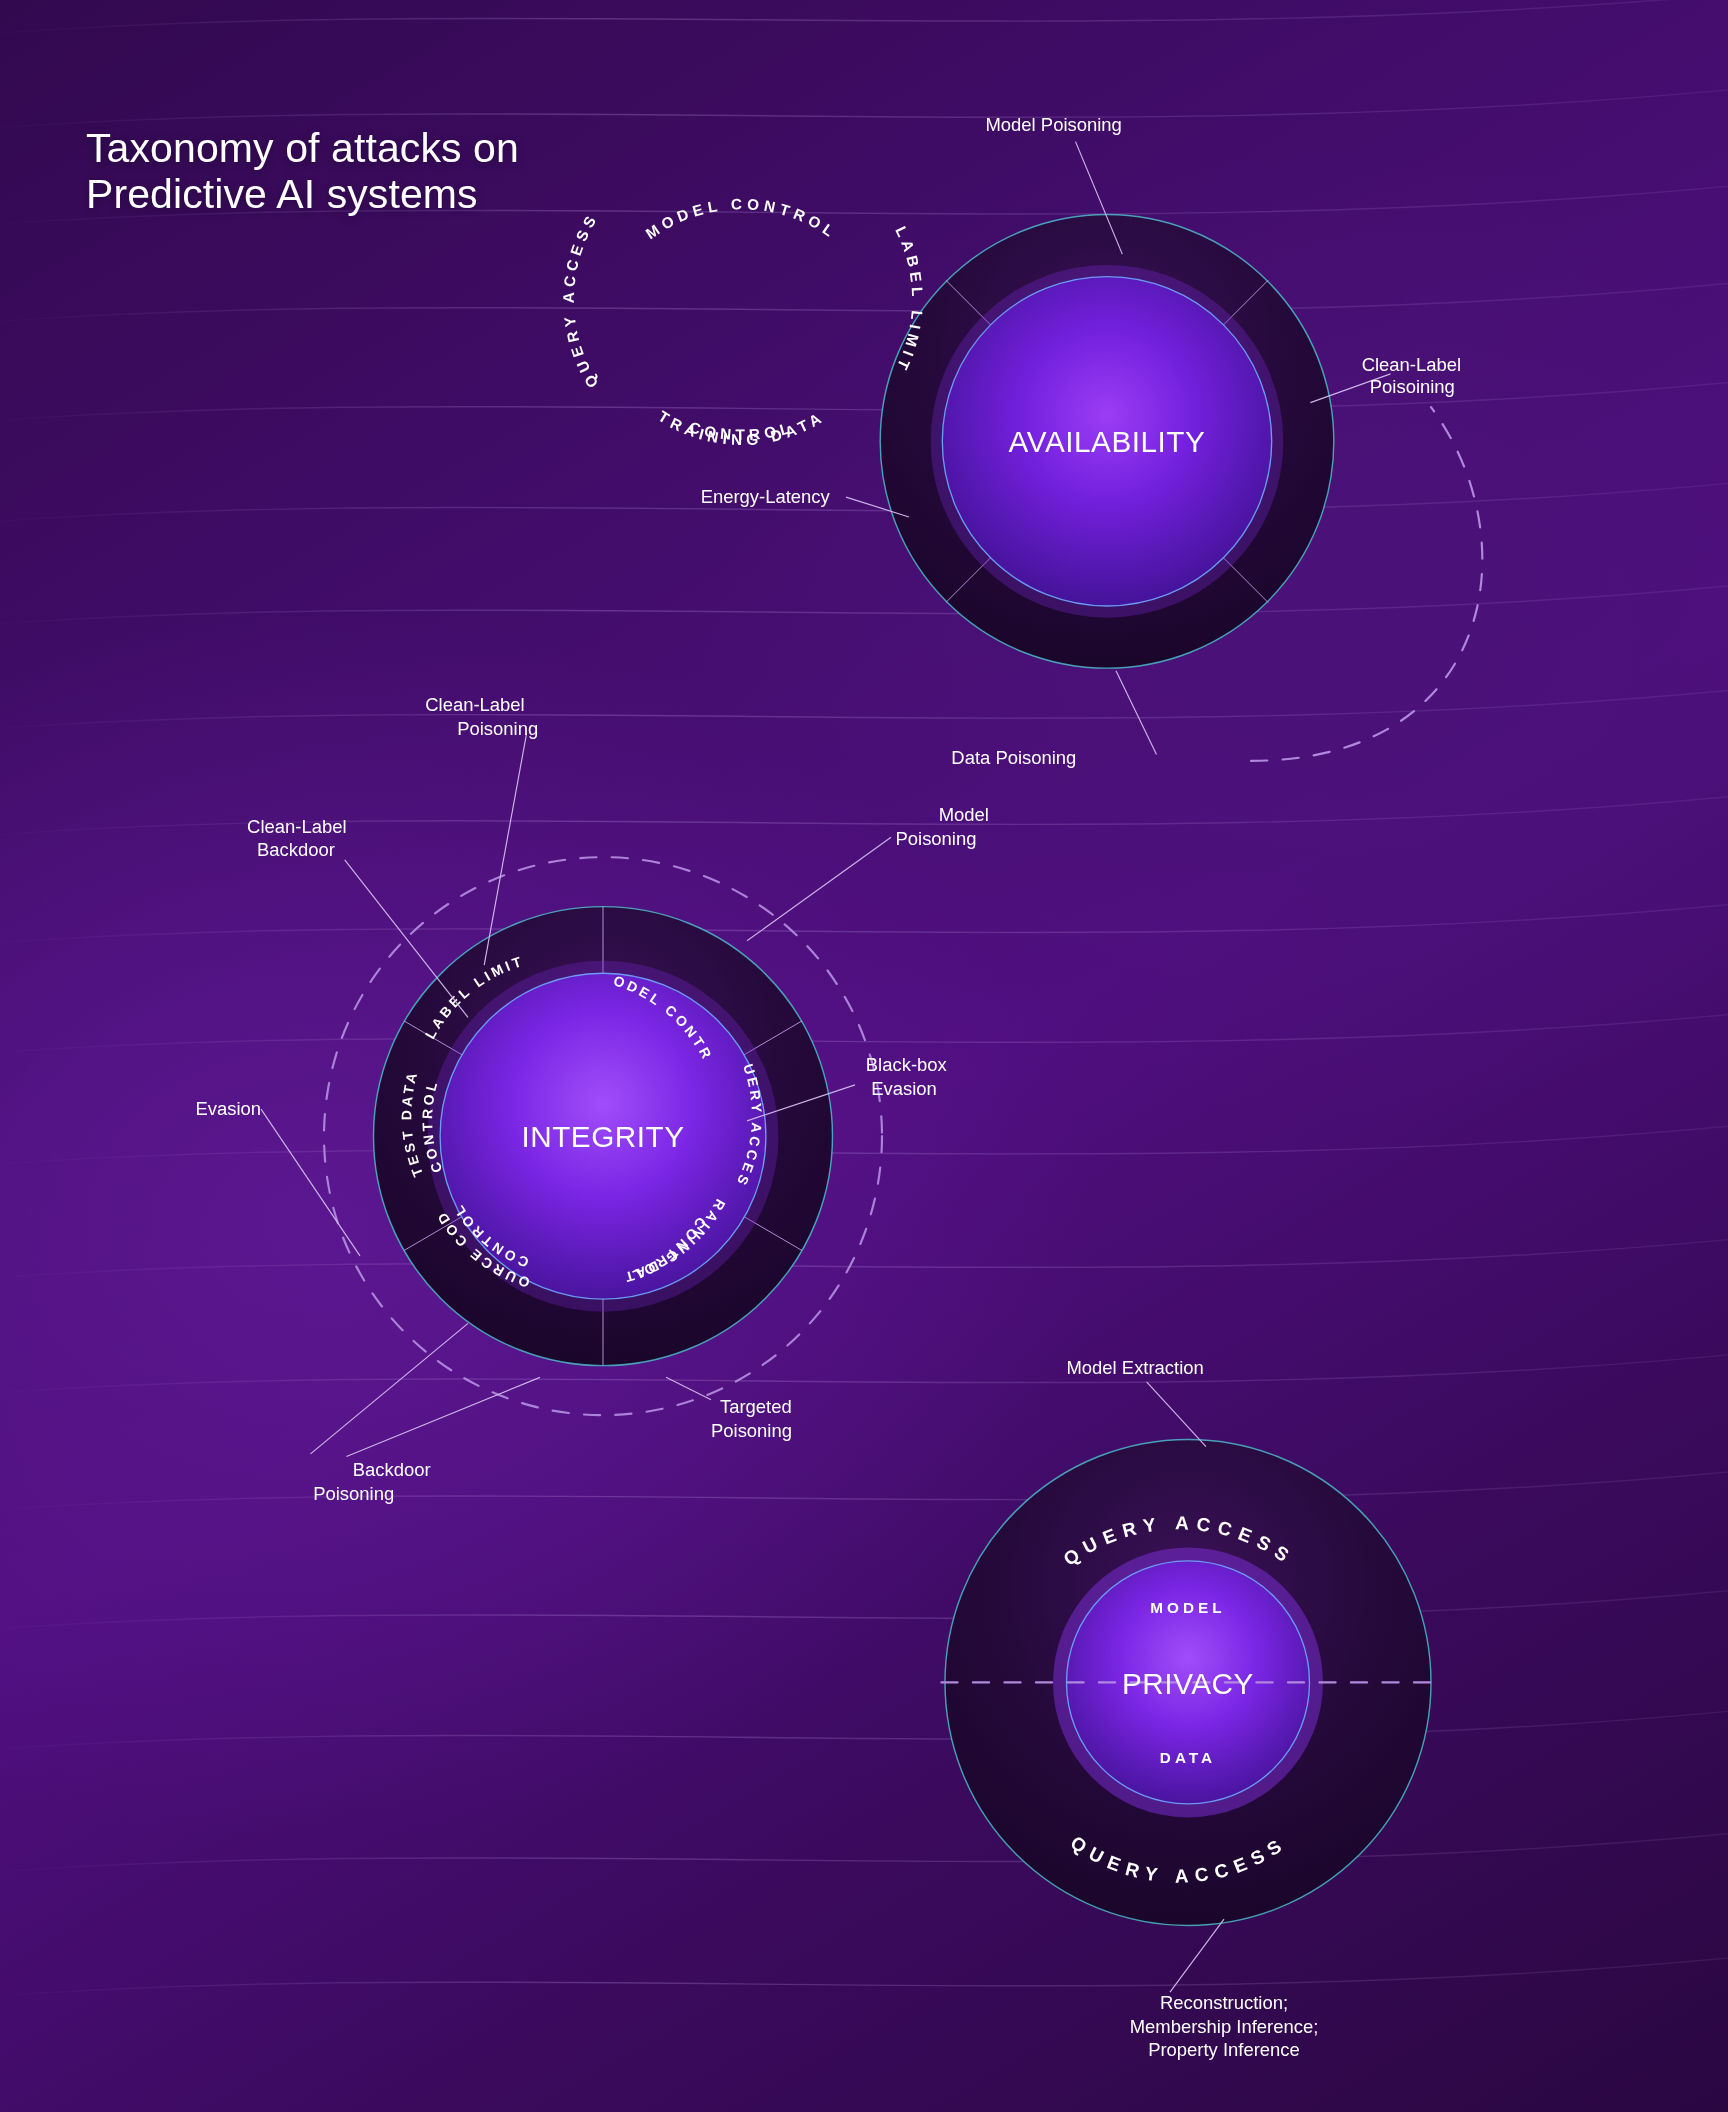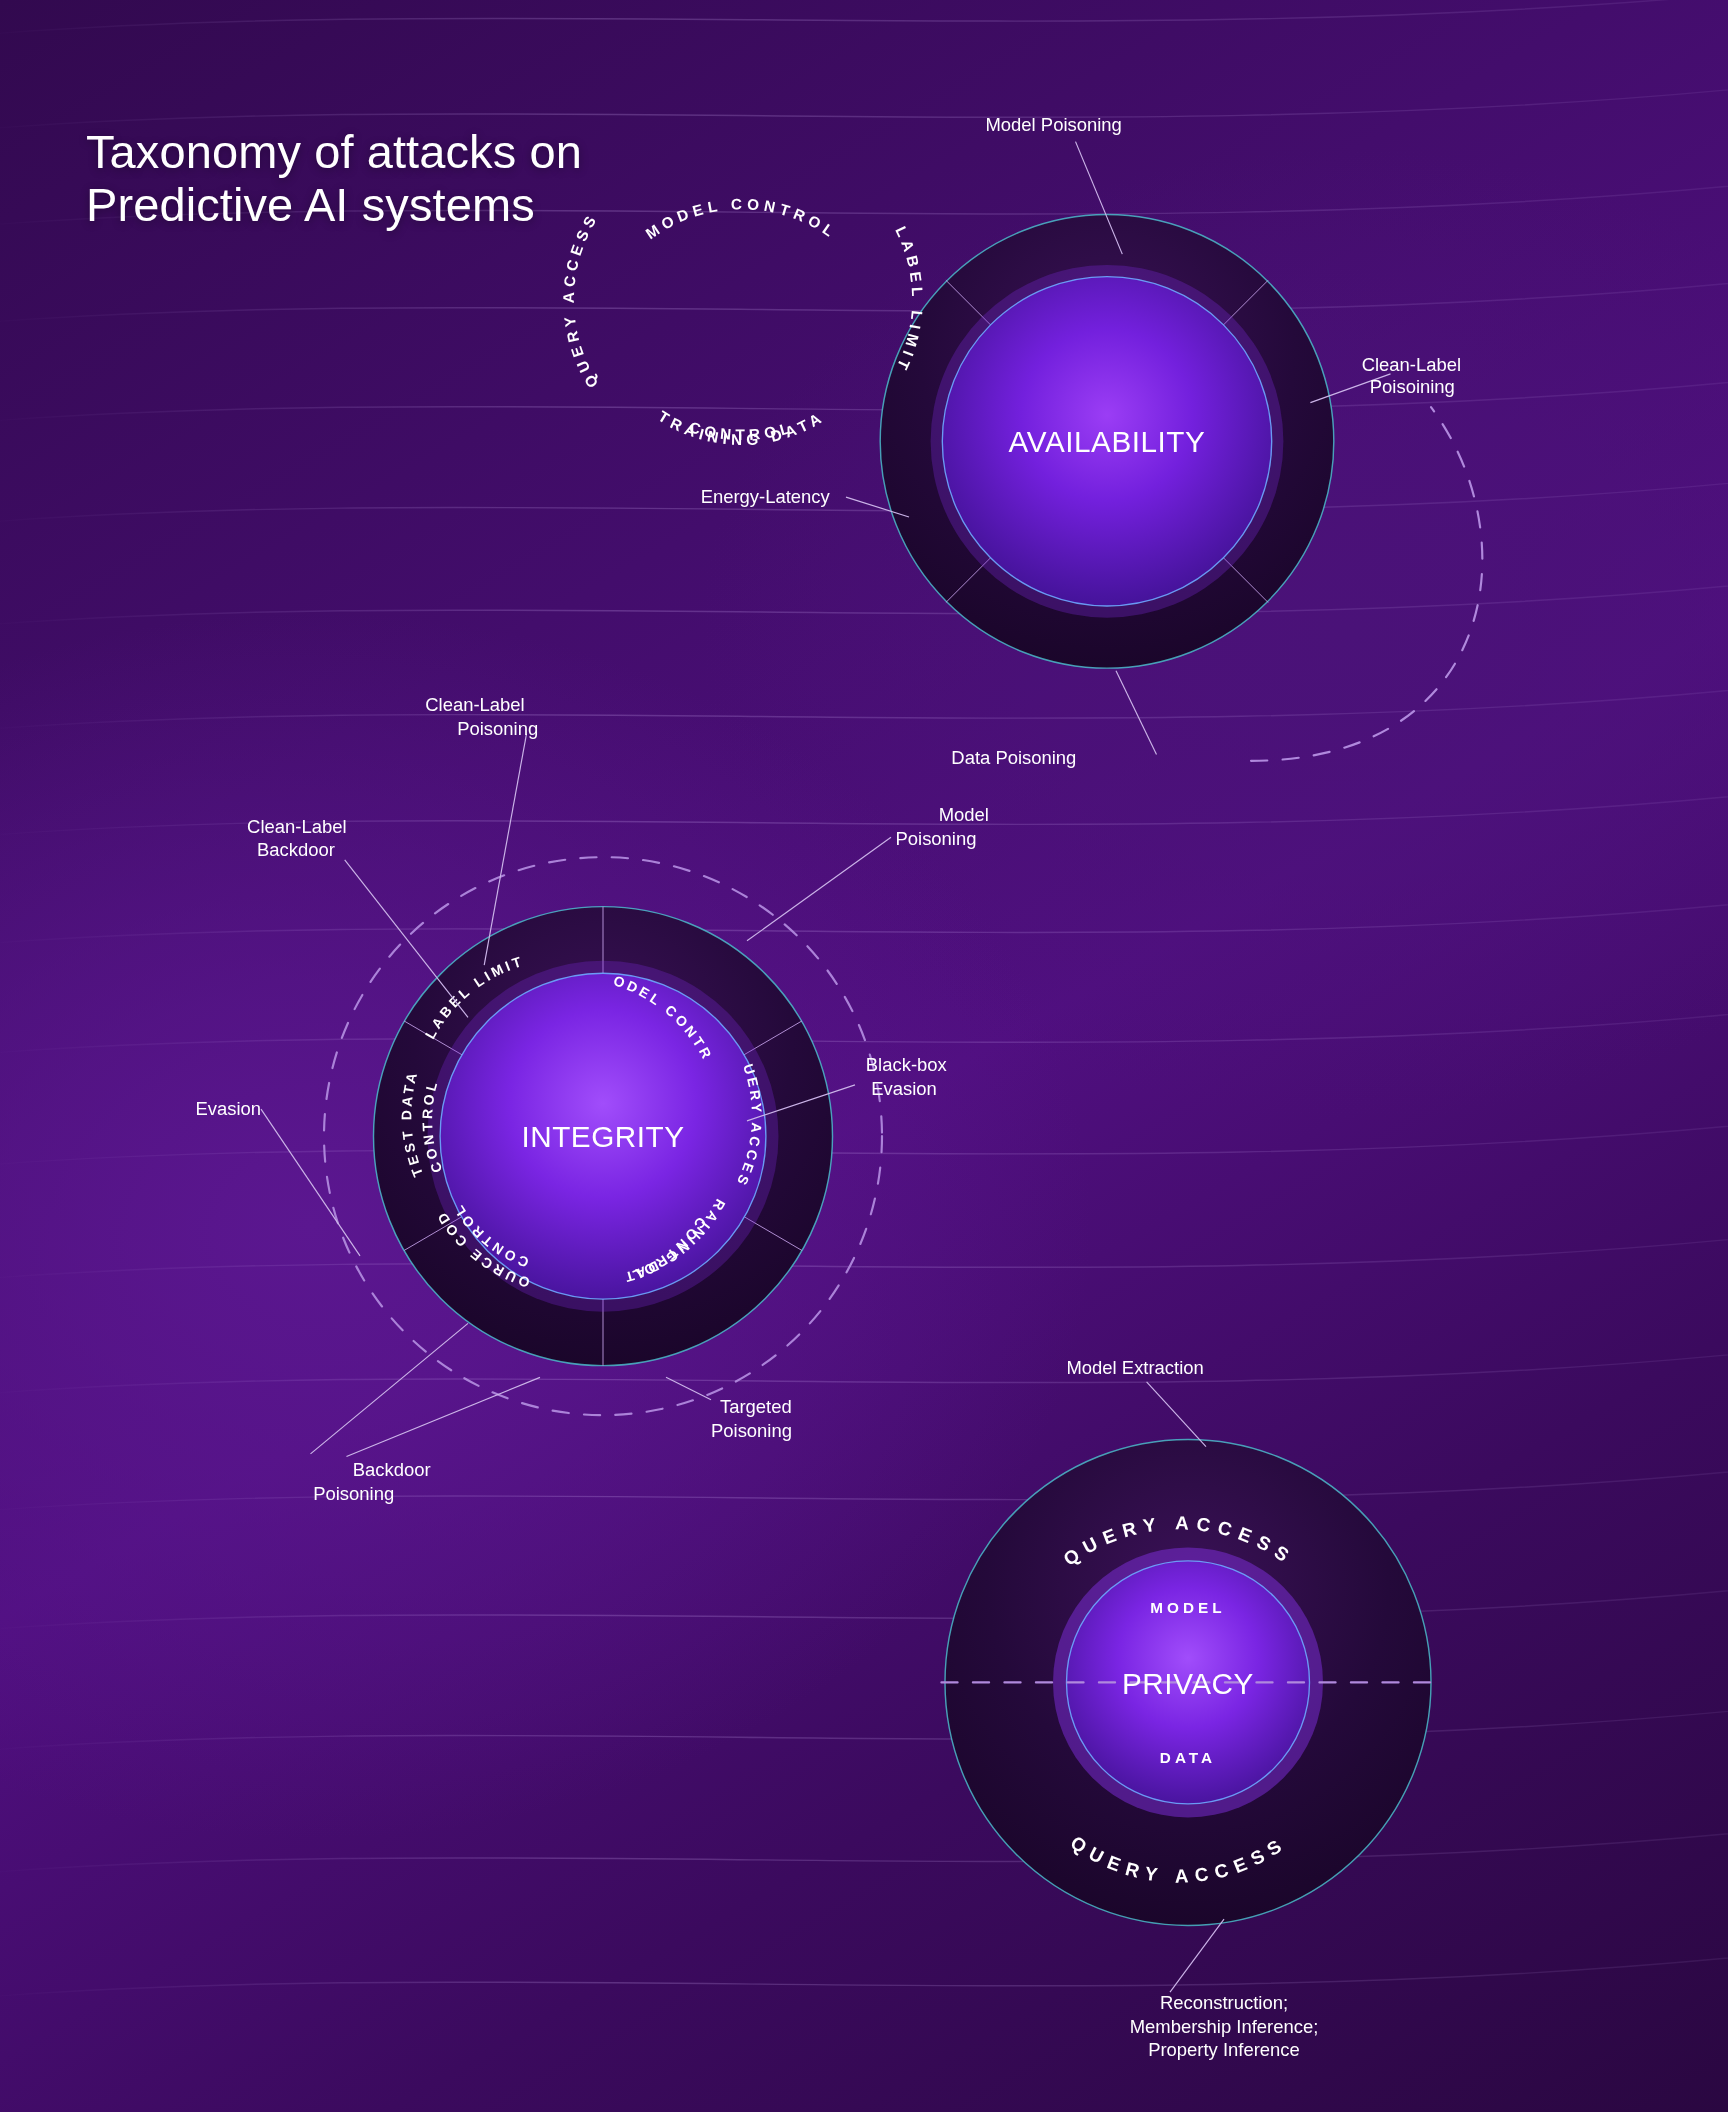--- a/index.html
+++ b/index.html
@@ -23,21 +23,21 @@
     inset: 0;
     width: 1728px;
     height: 2113px;
   }
   #bg-lines { opacity: .5; }
   .title {
     position: absolute;
     left: 86px;
     top: 126px;
     color: #fff;
-    font-size: 47px;
+    font-size: 41px;
     line-height: 1.12;
     font-weight: 500;
     letter-spacing: 0.1px;
     white-space: pre-line;
     text-shadow: 0 1.8px 9px rgba(0,0,0,.35);
   }
   text { fill: #ffffff; }
   .ring-label {
     font-family: "Liberation Sans", sans-serif;
     font-size: 17px;

